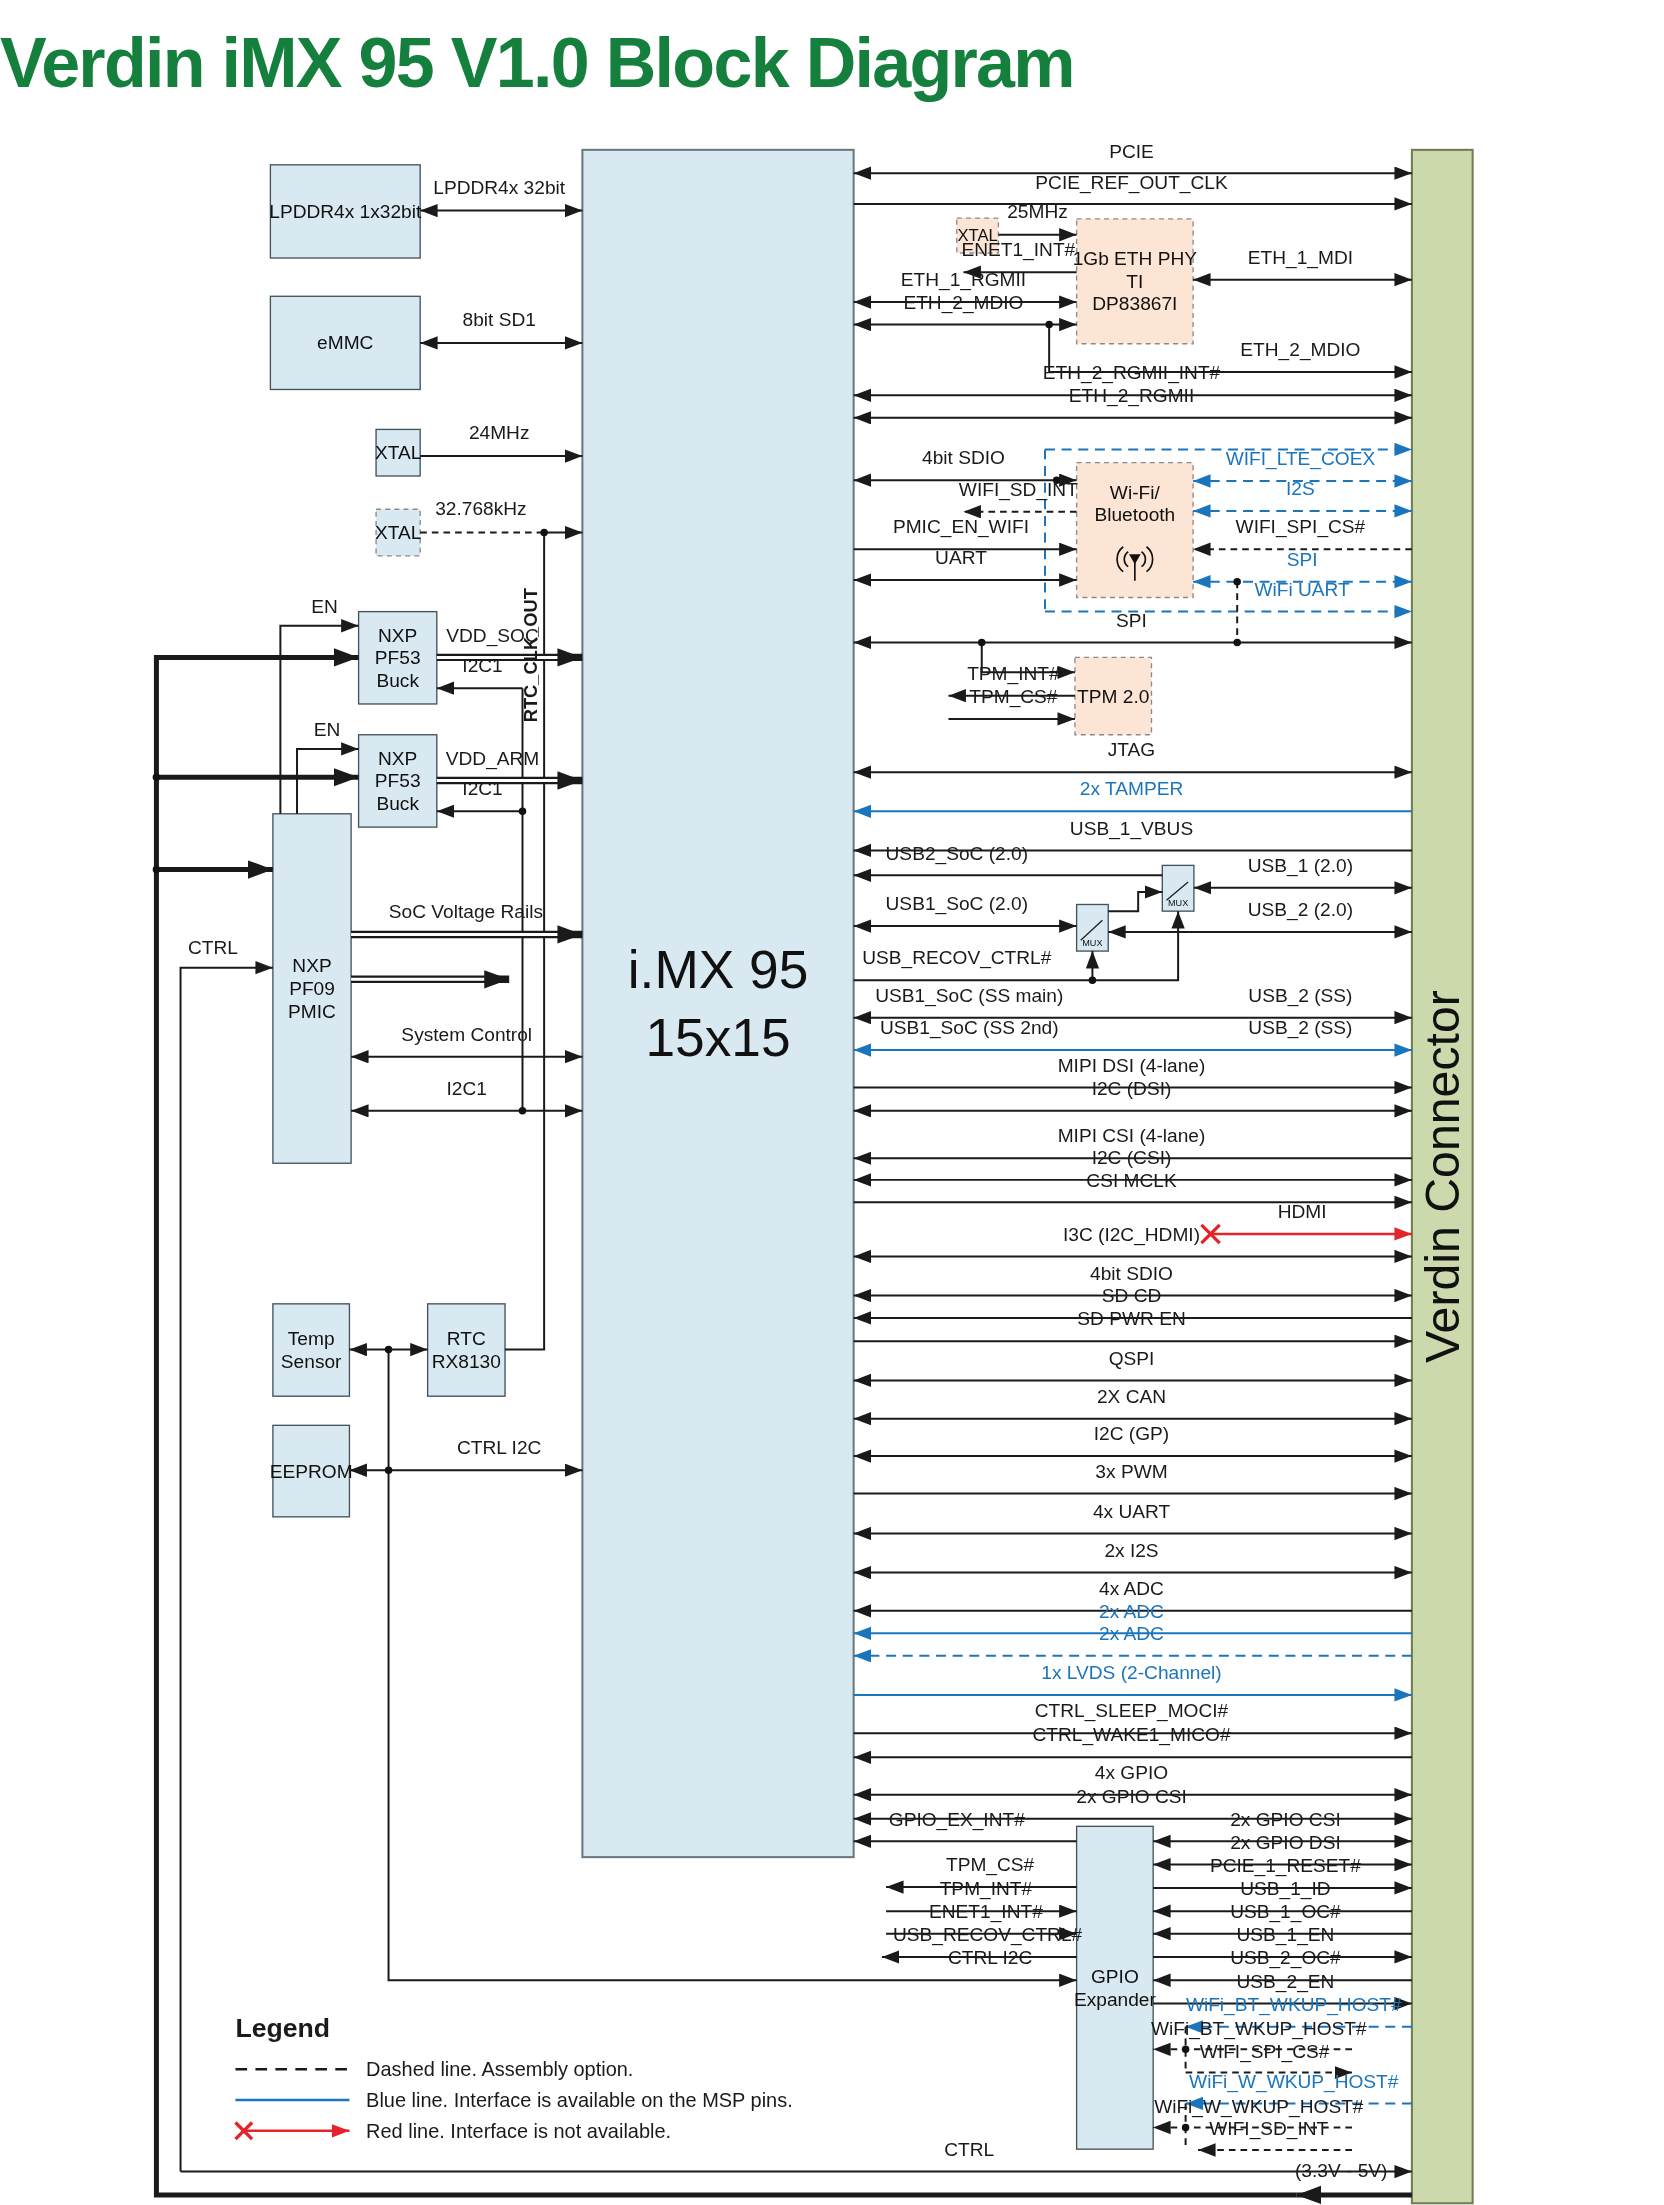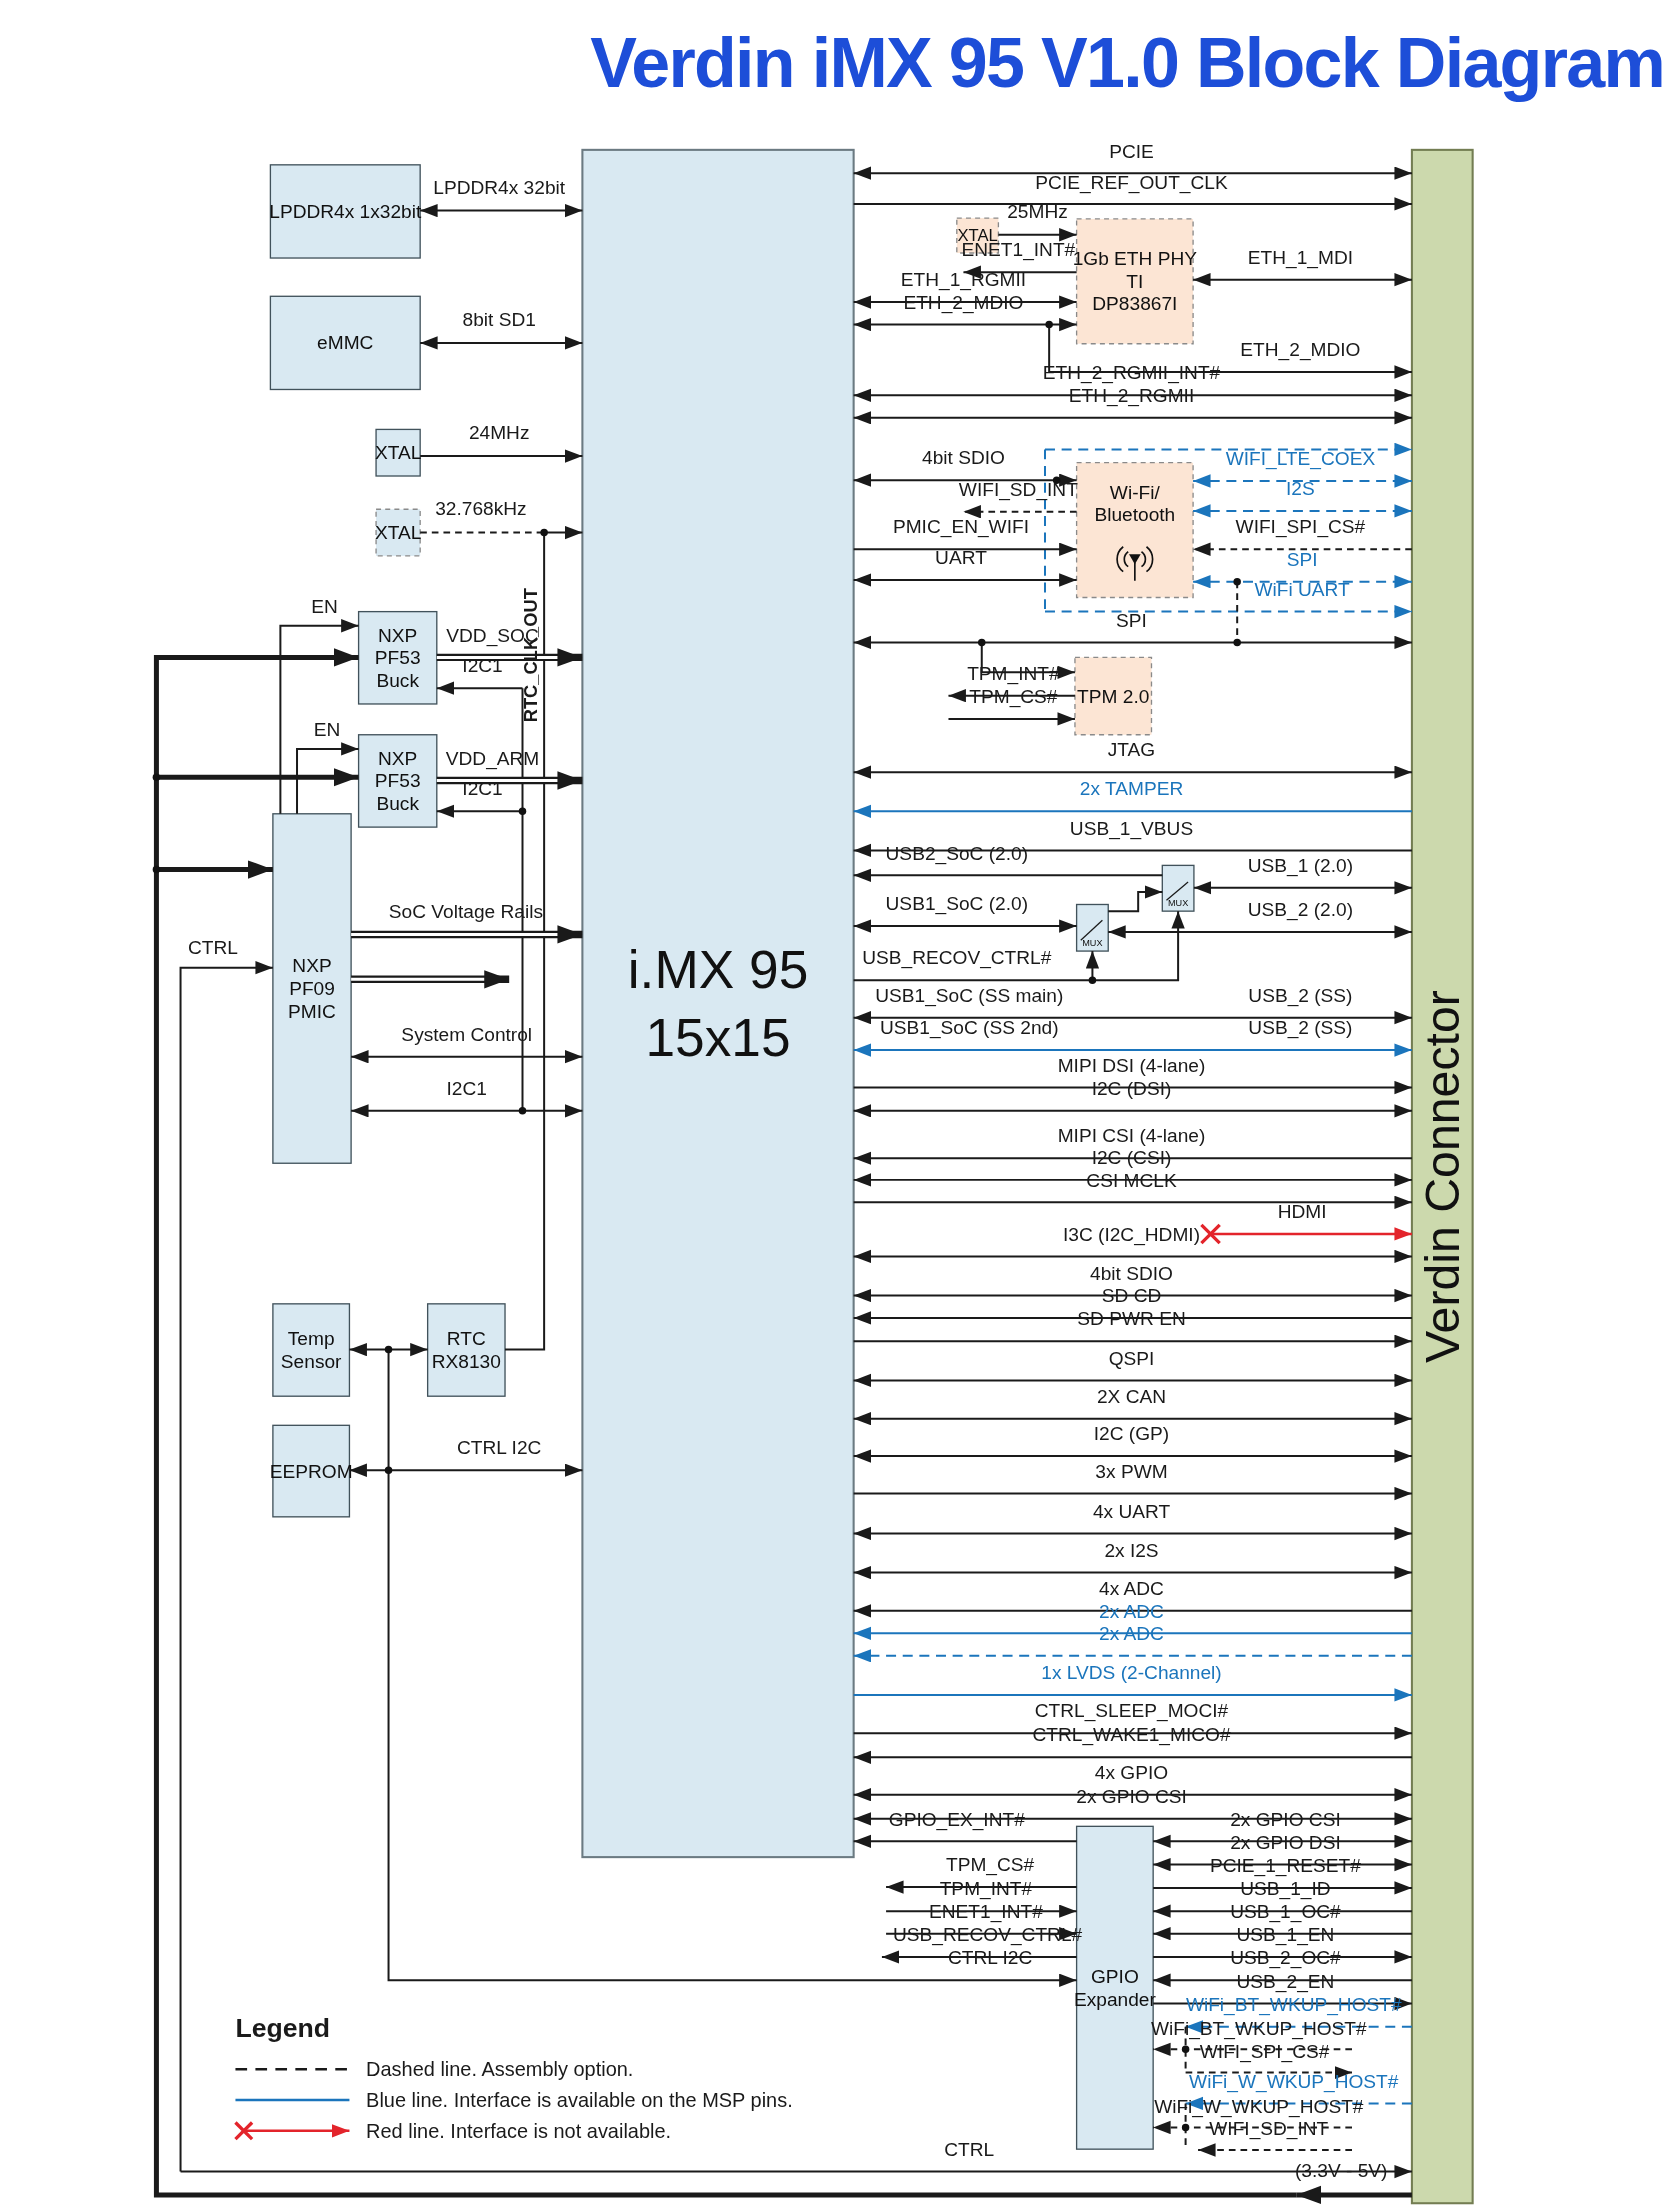--- a/index.html
+++ b/index.html
@@ -1,19 +1,19 @@
 <!DOCTYPE html>
 <html style="font-size:13.3px"><head>
 <meta charset="utf-8">
 <style>
   html,body{margin:0;padding:0;background:#fff;}
   .page{position:relative;width:1664px;height:2205px;background:#ffffff;overflow:hidden;
         font-family:"Liberation Sans", sans-serif;}
-  .title{position:absolute;top:23px;left:0;width:100%;text-align:right;
-         font-size:70px;font-weight:bold;letter-spacing:-1.7px;color:#1d4ed8;}
+  .title{position:absolute;top:23px;left:0;width:100%;text-align:left;
+         font-size:70px;font-weight:bold;letter-spacing:-1.7px;color:#15803d;}
   svg text{font-family:"Liberation Sans", sans-serif;}
 </style>
 </head>
 <body>
 
 <div class="page">
   <div class="title">Verdin iMX 95 V1.0 Block Diagram</div>
   <svg id="diagram" width="1664" height="2205" viewBox="0 0 2000 2650">
     <defs>
       <marker id="ak" markerUnits="userSpaceOnUse" markerWidth="22" markerHeight="17" refX="21" refY="8" orient="auto-start-reverse">

